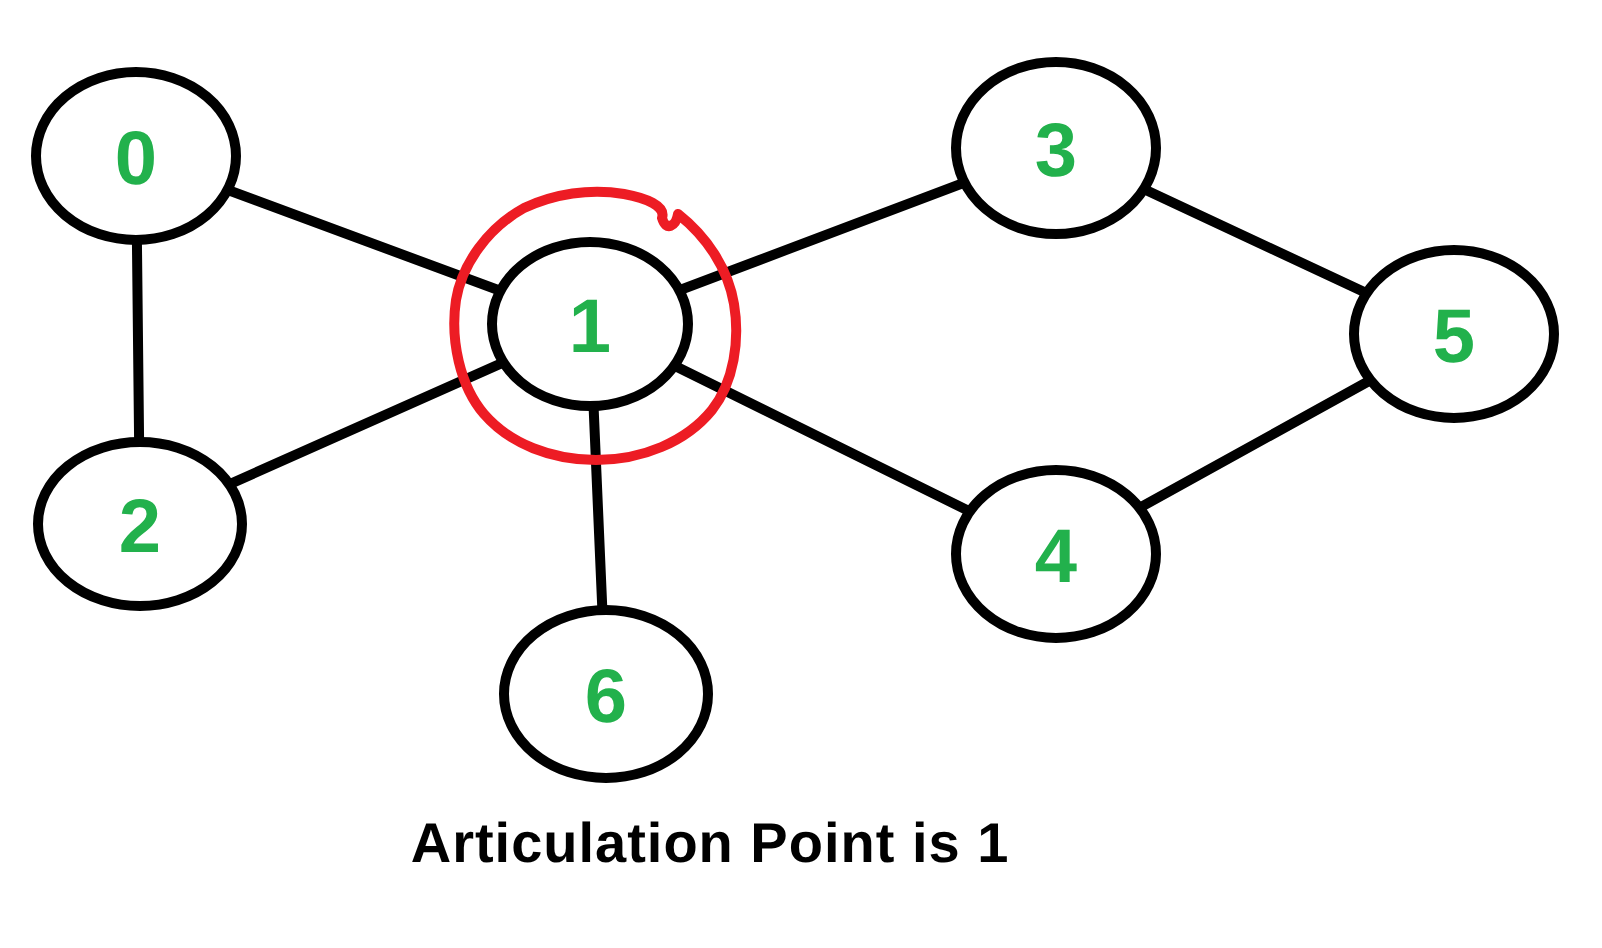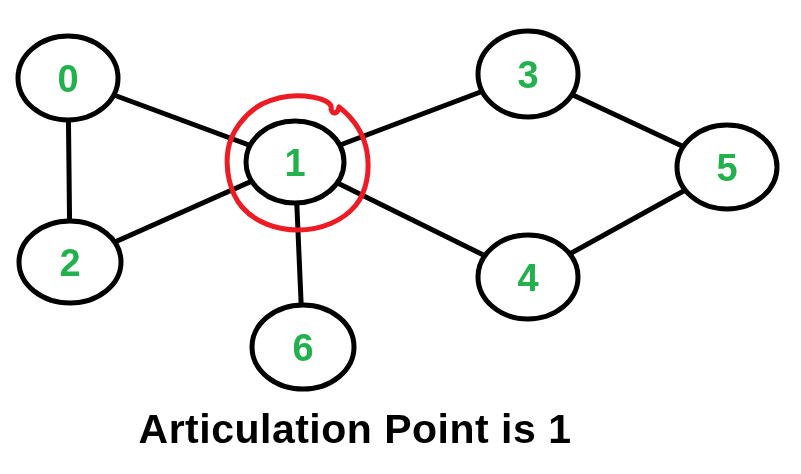--- a/index.html
+++ b/index.html
@@ -44,21 +44,21 @@
     stroke-linejoin: round;
   }
   #caption {
     position: absolute;
     left: 0;
     top: 406px;
     width: 710px;
     text-align: center;
     font-family: "Liberation Sans", sans-serif;
     font-weight: bold;
-    font-size: 41px;
+    font-size: 28px;
     color: #000000;
     letter-spacing: 0.5px;
   }
 </style>
 </head>
 <body>
 
 <div id="stage" style="background: rgb(255, 255, 255);">
   <svg id="graph-svg" width="801" height="474" viewBox="0 0 801 474">
 

